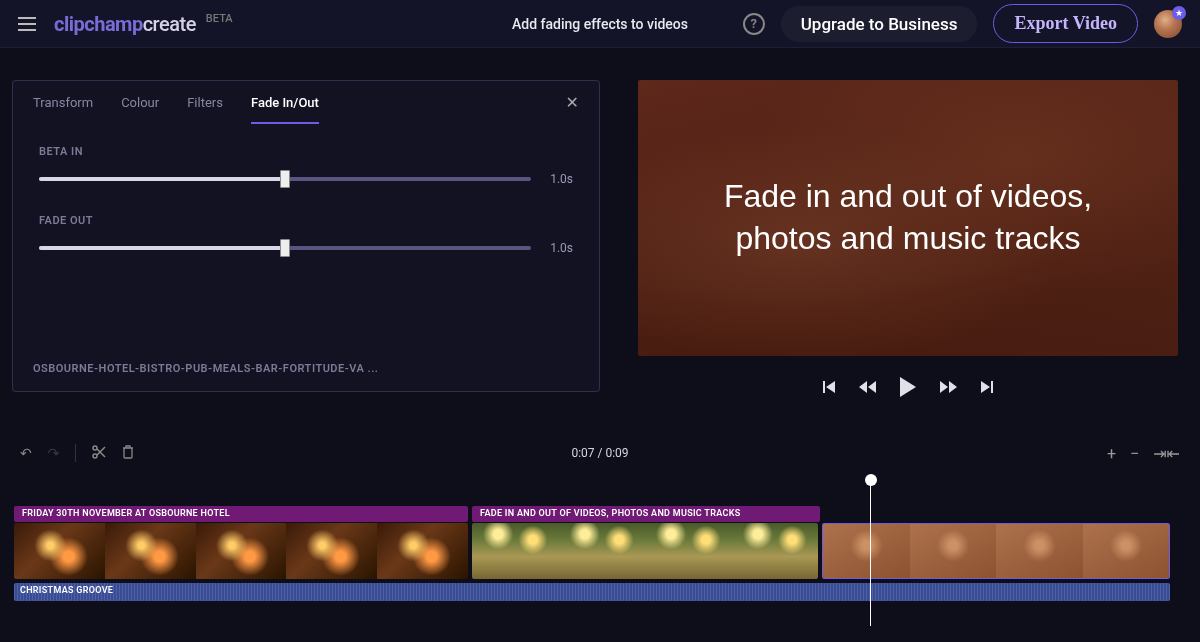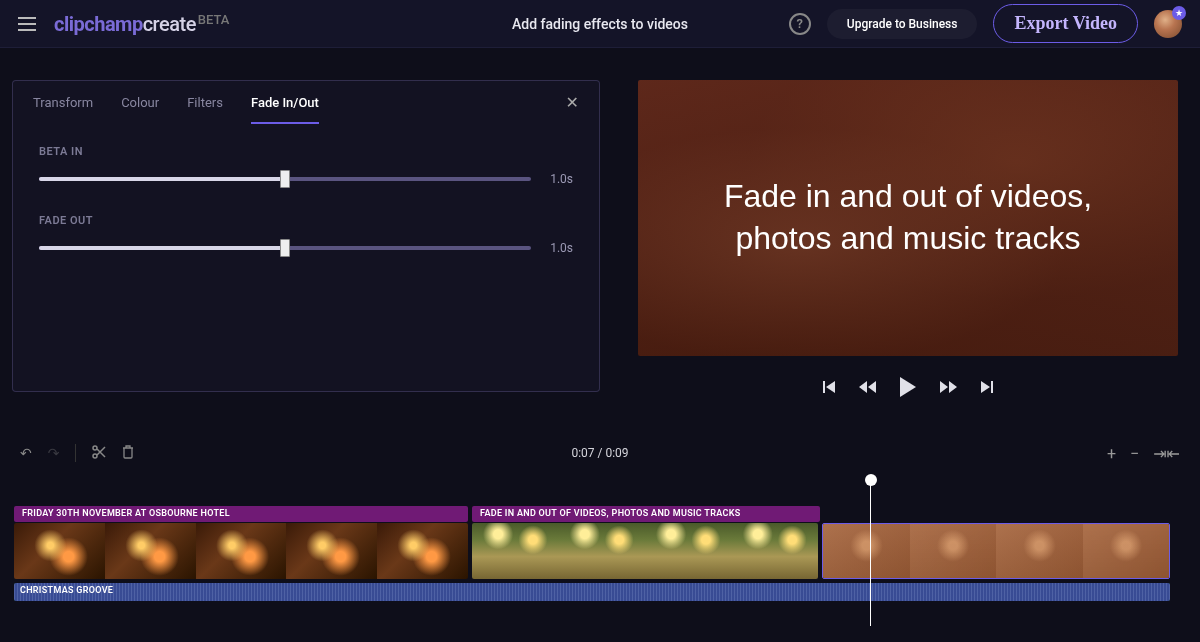--- a/index.html
+++ b/index.html
@@ -19,34 +19,34 @@
     align-items: center;
     padding: 0 18px;
     background: #141428;
     border-bottom: 1px solid #1e1e38;
   }
   .hamburger { display:flex; flex-direction:column; gap:4px; cursor:pointer; }
   .hamburger span { width:18px; height:2px; background:#bbb; display:block; }
   .logo { margin-left: 18px; font-size: 20px; font-weight: 500; letter-spacing: -0.5px; }
   .logo .clip { color: #7a6bd6; font-weight:700;}
   .logo .create { color: #d5d2e6; }
-  .logo .beta { font-size: 13px; color:#777; vertical-align: top; margin-left:2px; letter-spacing:0;}
+  .logo .beta { font-size: 11px; color:#777; vertical-align: top; margin-left:10px; letter-spacing:0;}
   .title-center {
     position:absolute; left:50%; transform:translateX(-50%);
     font-size: 14px; font-weight: 500; color:#e8e8f0;
   }
   .header-right { margin-left:auto; display:flex; align-items:center; gap:16px; }
   .help-circle {
     width:22px; height:22px; border:2px solid #888; border-radius:50%;
     display:flex; align-items:center; justify-content:center;
     font-size:13px; color:#888; cursor:pointer; font-weight:600;
   }
   .upgrade-btn {
     background: rgba(255,255,255,0.04); padding: 8px 20px; border-radius: 20px;
-    font-size: 12px; font-weight:500; color:#fff; cursor:pointer;
+    font-size: 17px; font-weight:500; color:#fff; cursor:pointer;
   }
   .export-btn {
     border: 1.5px solid #6c5ce7; padding: 8px 20px; border-radius: 20px;
     font-size: 18px; font-weight:600; color:#c4b5fd; cursor:pointer;font-family:Liberation Serif, serif;
   }
   .avatar {
     width:28px; height:28px; border-radius:50%;
     background: radial-gradient(circle at 40% 35%, #e0b088 0%, #b87450 40%, #7a4a2e 100%);
     position:relative; cursor:pointer;
   }
@@ -257,20 +257,21 @@
         <div class="slider-label">FADE OUT</div>
         <div class="slider-row">
           <div class="slider-track">
             <div class="slider-fill"></div>
             <div class="slider-handle"></div>
           </div>
           <div class="slider-val">1.0s</div>
         </div>
       </div>
     </div>
+    <div class="panel-footer">OSBOURNE-HOTEL-BISTRO-PUB-MEALS-BAR-FORTITUDE-VA ...</div>
   </div>
 
   <div class="preview-wrap">
     <div class="preview">
       <div class="preview-text">Fade in and out of videos, photos and music tracks</div>
     </div>
     <div class="play-controls">
       <div class="pc-btn">
         <svg width="14" height="14" viewBox="0 0 14 14">
             <path fill="currentColor" d="M1 1h2v12H1zM13 1L4 7l9 6z"></path>

